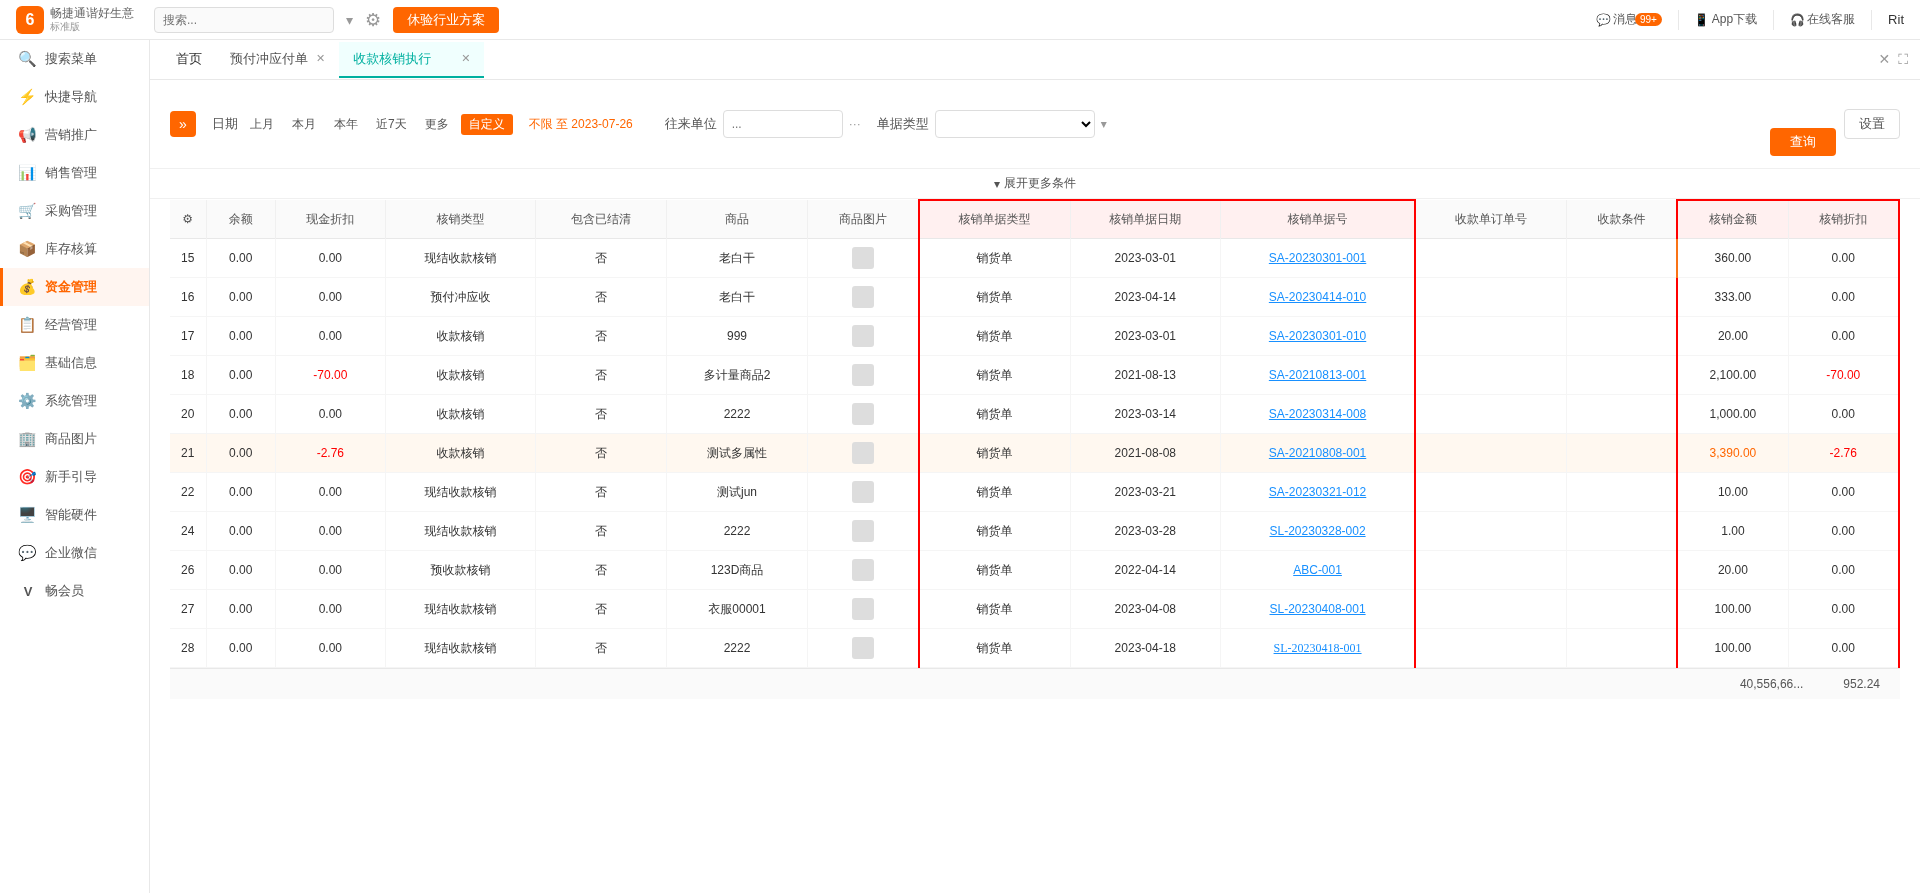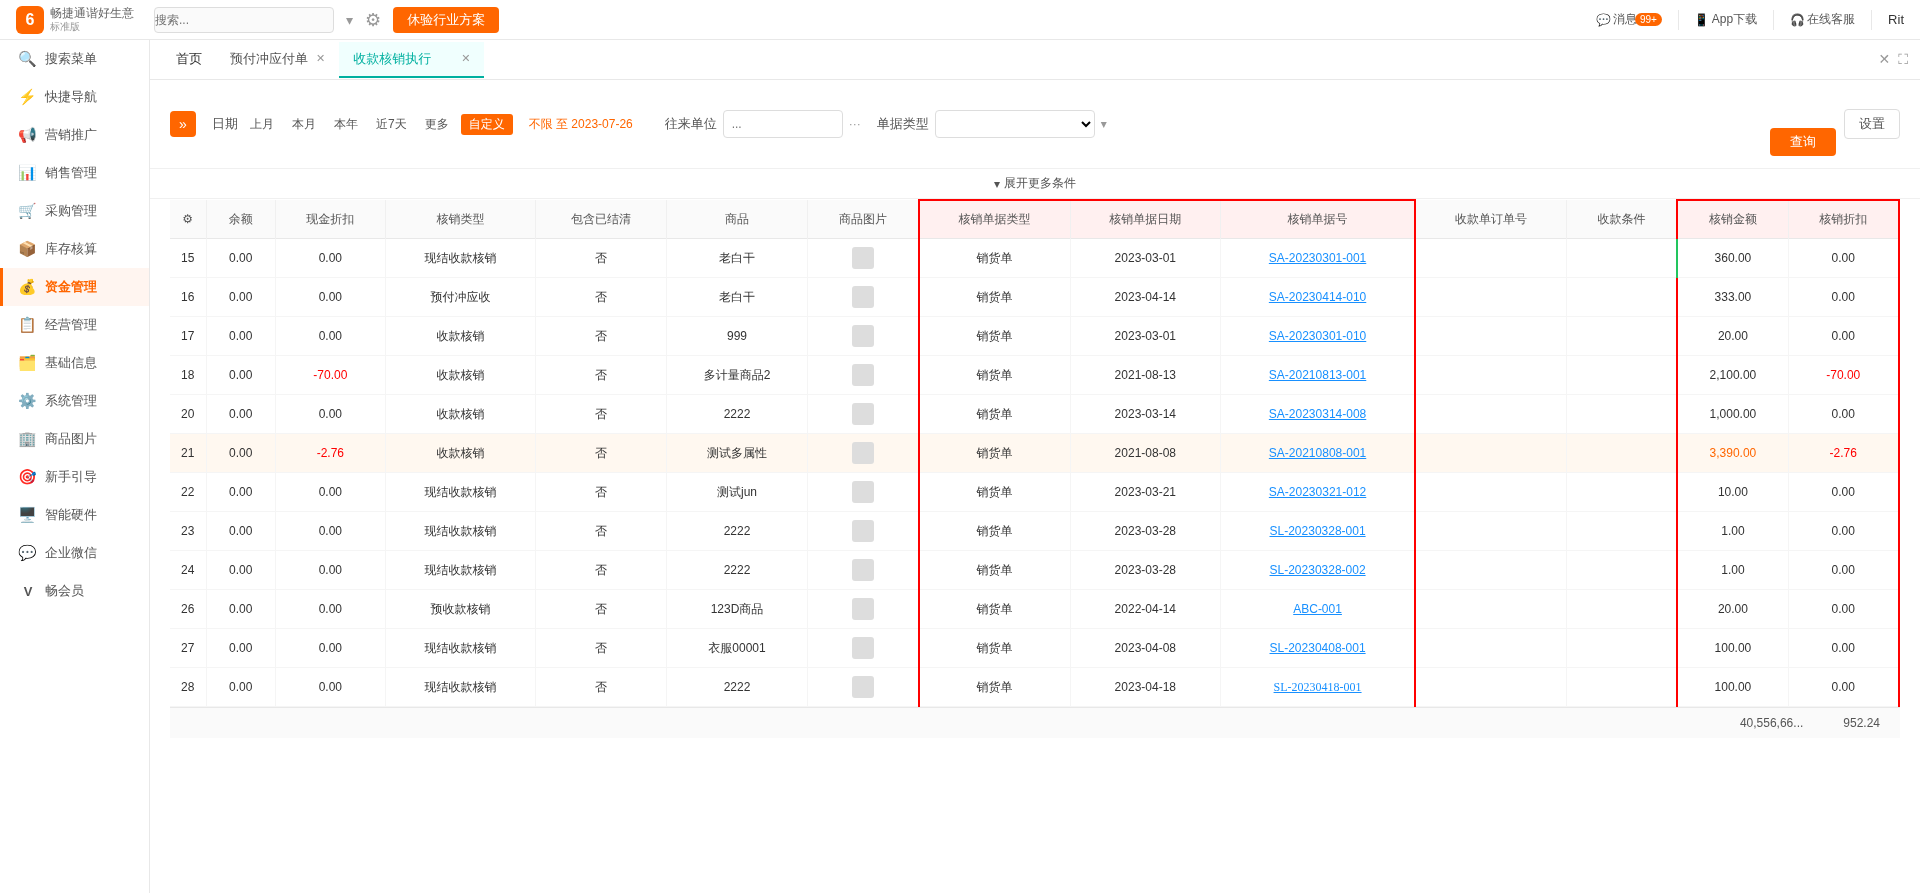--- a/index.html
+++ b/index.html
@@ -32,21 +32,21 @@
       color: white;
       font-weight: bold;
       font-size: 16px;
     }
     .logo-text { font-size: 12px; color: #666; line-height: 1.2; }
     .top-bar .search-bar {
       flex: 0 0 180px;
       height: 26px;
       border: 1px solid #ddd;
       border-radius: 4px;
-      padding: 0 0;
+      padding: 0 8px;
       font-size: 12px;
       background: #fafafa;
       color: #999;
     }
     .top-bar .industry-btn {
       background: #f60;
       color: white;
       border: none;
       border-radius: 4px;
       padding: 4px 14px;
@@ -576,21 +576,21 @@
     <td class="">0.00</td>
     <td>现结收款核销</td>
     <td>否</td>
     <td>老白干</td>
     <td><span style="display:inline-block;width:22px;height:22px;background:#ddd;border-radius:3px;vertical-align:middle;"></span></td>
     <td style="border-left:2px solid red;border-right:1px solid #f5f5f5;">销货单</td>
     <td style="border-right:1px solid #f5f5f5;">2023-03-01</td>
     <td class="blue-link" style="border-right:2px solid red;">SA-20230301-001</td>
     <td></td>
     <td></td>
-    <td style="border-left:2px solid #22c55e;border-right:1px solid #f5f5f5;margin-left:12px;" class="">360.00</td>
+    <td style="border-left:2px solid #f97316;border-right:1px solid #f5f5f5;margin-left:12px;" class="">360.00</td>
     <td style="border-right:2px solid red;" class="">0.00</td>
   </tr>
                   <tr>
     <td>16</td>
     <td>0.00</td>
     <td class="">0.00</td>
     <td>预付冲应收</td>
     <td>否</td>
     <td>老白干</td>
     <td><span style="display:inline-block;width:22px;height:22px;background:#ddd;border-radius:3px;vertical-align:middle;"></span></td>
@@ -673,36 +673,20 @@
     <td>现结收款核销</td>
     <td>否</td>
     <td>测试jun</td>
     <td><span style="display:inline-block;width:22px;height:22px;background:#ddd;border-radius:3px;vertical-align:middle;"></span></td>
     <td style="border-left:2px solid red;border-right:1px solid #f5f5f5;">销货单</td>
     <td style="border-right:1px solid #f5f5f5;">2023-03-21</td>
     <td class="blue-link" style="border-right:2px solid red;">SA-20230321-012</td>
     <td></td>
     <td></td>
     <td style="border-left:2px solid red;border-right:1px solid #f5f5f5;" class="">10.00</td>
-    <td style="border-right:2px solid red;" class="">0.00</td>
-  </tr>
-                  <tr>
-    <td>23</td>
-    <td>0.00</td>
-    <td class="">0.00</td>
-    <td>现结收款核销</td>
-    <td>否</td>
-    <td>2222</td>
-    <td><span style="display:inline-block;width:22px;height:22px;background:#ddd;border-radius:3px;vertical-align:middle;"></span></td>
-    <td style="border-left:2px solid red;border-right:1px solid #f5f5f5;">销货单</td>
-    <td style="border-right:1px solid #f5f5f5;">2023-03-28</td>
-    <td class="blue-link" style="border-right:2px solid red;">SL-20230328-001</td>
-    <td></td>
-    <td></td>
-    <td style="border-left:2px solid red;border-right:1px solid #f5f5f5;" class="">1.00</td>
     <td style="border-right:2px solid red;" class="">0.00</td>
   </tr>
                   <tr>
     <td>24</td>
     <td>0.00</td>
     <td class="">0.00</td>
     <td>现结收款核销</td>
     <td>否</td>
     <td>2222</td>
     <td><span style="display:inline-block;width:22px;height:22px;background:#ddd;border-radius:3px;vertical-align:middle;"></span></td>

